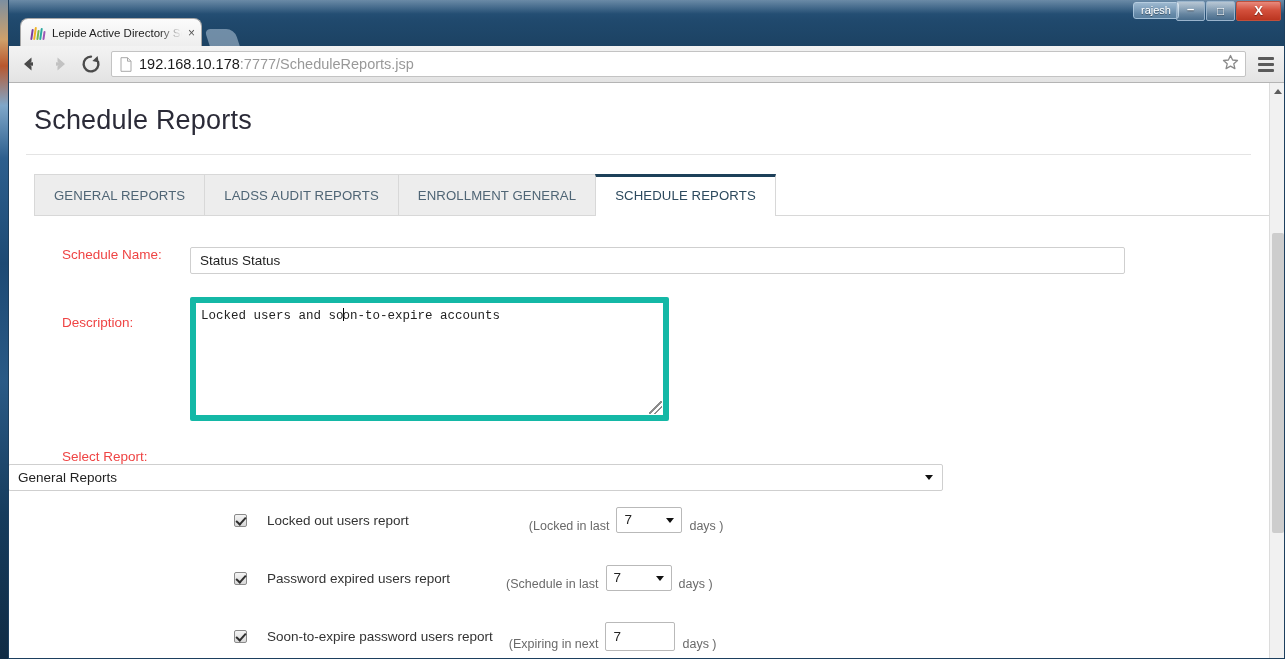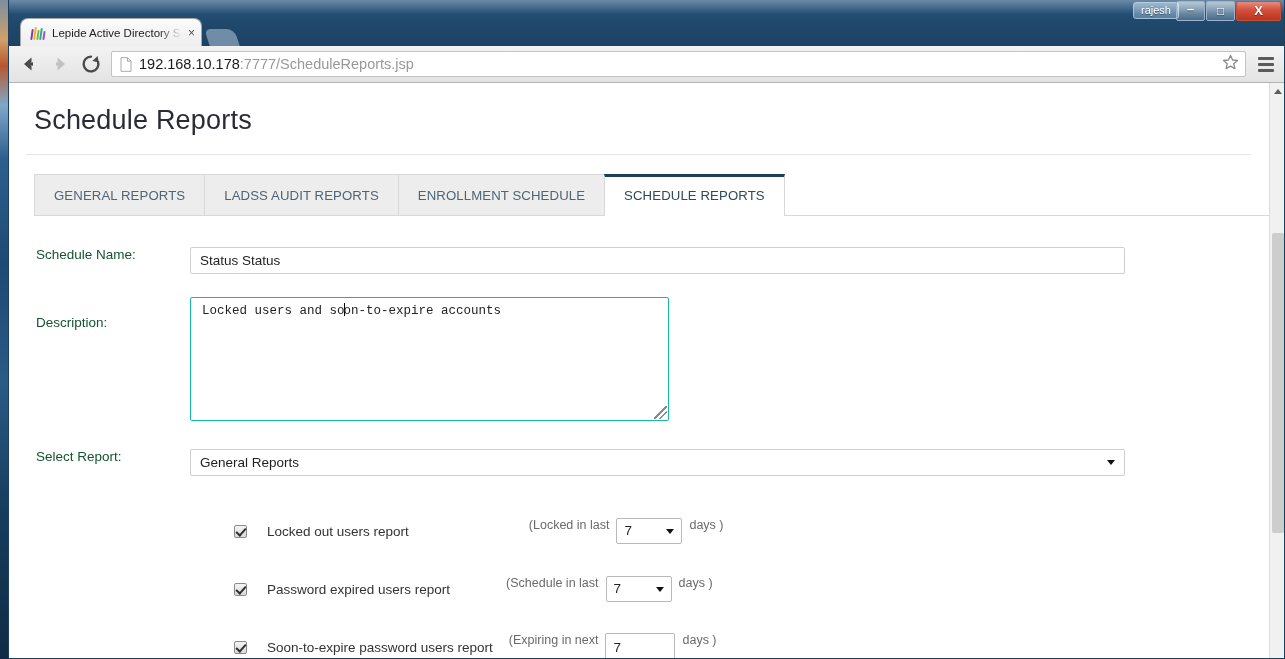--- a/index.html
+++ b/index.html
@@ -234,46 +234,46 @@
   .rtab.active::after {
     content: "";
     position: absolute; left: 0; right: 0; bottom: -1px; height: 1px; background: #fff;
   }
 
   
   #form { padding: 31px 0 0 0; }
   .row { display: flex; align-items: flex-start; margin-bottom: 0; }
   .flabel {
     width: 182px;
-    padding-left: 28px;
+    padding-left: 54px;
     font-size: 13.5px;
-    color: #14532d;
+    color: #ef4444;
     font-family: "Liberation Sans", sans-serif;
   }
   .finput {
     width: 935px;
     height: 27px;
     border: 1px solid #cfcfcf;
     border-radius: 2px;
     background: #fff;
     font-size: 13.5px;
     color: #222;
     padding: 0 9px;
     font-family: "Liberation Sans", sans-serif;
     line-height: 25px;
   }
   .ftextarea {
     width: 479px;
     height: 124px;
-    border: 1px solid #14b8a6;
+    border: 6px solid #14b8a6;
     border-radius: 2px;
     background: #fff;
     font-size: 12.5px;
     color: #222;
-    padding: 5px 11px;
+    padding: 5px 5px;
     font-family: "Liberation Mono", monospace;
     position: relative;
     white-space: pre-wrap;
     line-height: 16px;
   }
   .caret {
     display: inline-block;
     width: 1px;
     height: 13px;
     background: #000;
@@ -325,21 +325,21 @@
     border-width: 0 2px 2px 0;
     transform: rotate(42deg);
   }
   .rep-label {
     font-size: 13.5px;
     color: #333;
     margin-left: 20px;
     white-space: nowrap;
     font-family: "Liberation Sans", sans-serif;
   }
-  .days-wrap { display: flex; align-items: flex-start; gap: 7px; font-size: 12.5px; color: #6a6a6a;
+  .days-wrap { display: flex; align-items: flex-end; gap: 7px; font-size: 12.5px; color: #6a6a6a;
                font-family: "Liberation Sans", sans-serif; white-space: nowrap; }
   .dsel {
     width: 66px; height: 26px;
     border: 1px solid #b9b9b9;
     border-radius: 2px;
     background: #fff;
     font-size: 13.5px;
     color: #222;
     padding: 0 7px;
     line-height: 24px;
@@ -488,40 +488,40 @@
       <div id="title-rule"></div>
 
       <div id="tabs">
         <div class="rtab">
           <span>GENERAL REPORTS</span>
         </div>
         <div class="rtab">
           <span>LADSS AUDIT REPORTS</span>
         </div>
         <div class="rtab">
-          <span>ENROLLMENT SCHEDULE</span>
+          <span>ENROLLMENT GENERAL</span>
         </div>
         <div class="rtab active">
           <span>SCHEDULE REPORTS</span>
         </div>
       </div>
 
       <div id="form">
 
         <div class="row" style="margin-bottom:23px;">
           <div class="flabel">Schedule Name:</div>
           <div class="finput">Status Status</div>
         </div>
 
         <div class="row" style="margin-bottom:28px;">
           <div class="flabel" style="padding-top:18px;">Description:</div>
           <div class="ftextarea"><span>Locked users and so</span><span class="caret"></span><span>on-to-expire accounts</span><span class="resize-grip"></span></div>
         </div>
 
-        <div class="row" style="margin-bottom:26px;">
+        <div class="row" style="flex-direction:column;">
           <div class="flabel">Select Report:</div>
           <div class="fselect">
             <span>General Reports</span>
             <span class="arrow"></span>
           </div>
         </div>
 
         <div class="rep-row">
           <span class="cb"></span>
           <span class="rep-label">Locked out users report</span>

